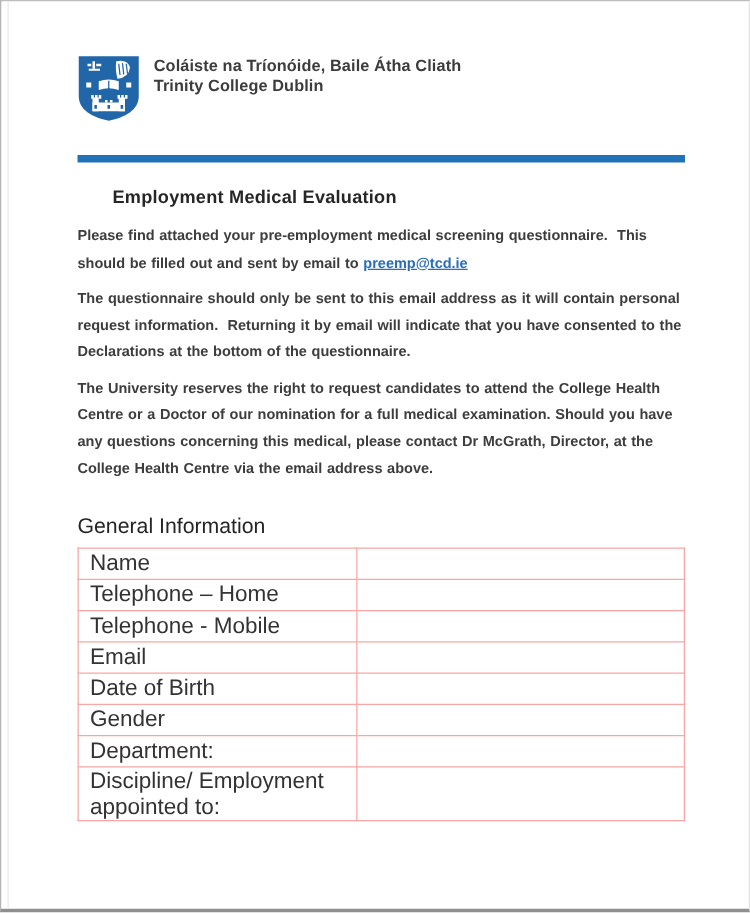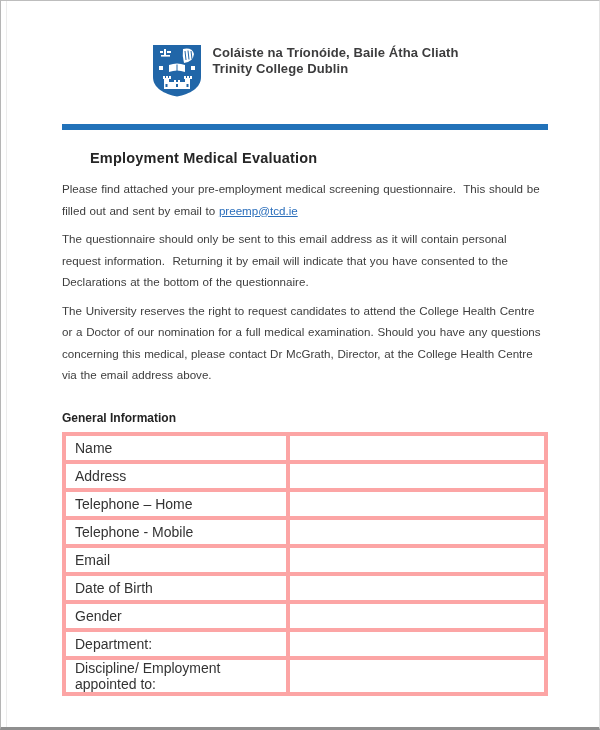--- a/index.html
+++ b/index.html
@@ -10,44 +10,44 @@
     border-left:1px solid #b5b5b5;
     border-right:1px solid #e3e3e3;
     border-bottom:3px solid #8f8f8f;
     padding:43px 51px 0 61px;
     overflow:hidden;
     position:relative;
   }
   .left-scan-line {
     position:absolute; left:5px; top:0; bottom:0; width:1px; background:#ececec;
   }
-  .header-row { display:flex; align-items:flex-start; gap:11px;justify-content:center; }
+  .header-row { display:flex; align-items:flex-start; gap:11px; }
   .logo { flex:0 0 auto; }
   .logo svg { display:block; width:50px; height:53px; }
   .header-text { padding-top:1px; }
   .hl1, .hl2 {
     font-size:13px; font-weight:bold; color:#3c3c3d; line-height:16px; letter-spacing:0.1px;
   }
   .hl3 { font-size:9.5px; color:#2b74b8; margin-top:4px; font-weight:bold; }
   .accent-bar { height:6px; background:#2272b9; margin-top:27px; }
   .doc-title {
     font-size:14.5px; font-weight:bold; color:#262626;
     margin:20px 0 12px 28px; letter-spacing:0.2px;
   }
   .para {
     font-size:11.6px; line-height:21.5px; margin:0 0 7px 0;
-    white-space:pre-wrap; color:#3d3d3d; word-spacing:0.5px;
+    white-space:pre-wrap; color:#3d3d3d; word-spacing:0.5px;font-weight:bold;
   }
   .email-link { color:#2a6ebb; text-decoration:underline; cursor:pointer; }
   .section-heading {
-    font-size:12px; font-weight:bold; color:#242424; margin:25px 0 7px 0;
+    font-size:17px; font-weight:normal; color:#242424; margin:25px 0 7px 0;
   }
   table.gen-info { width:100%; border-collapse:collapse; table-layout:fixed; }
   table.gen-info td {
-    border:4px solid #fca5a5; font-size:14px; color:#333;
+    border:1px solid #fca5a5; font-size:18px; color:#333;
     height:24px; padding:0 4px 0 9px; vertical-align:middle;
   }
   td.cell-label { width:43%; }
   td.cell-value { background:#fff; }
 </style>
 </head>
 <body>
 
 <div class="page">
   <div class="left-scan-line"></div>
@@ -114,24 +114,20 @@
 
   <div class="section-heading">General Information</div>
 
   <table class="gen-info">
     <tbody>
       <tr>
         <td class="cell-label">Name</td>
         <td class="cell-value"></td>
       </tr>
       <tr>
-        <td class="cell-label">Address</td>
-        <td class="cell-value"></td>
-      </tr>
-      <tr>
         <td class="cell-label">Telephone – Home</td>
         <td class="cell-value"></td>
       </tr>
       <tr>
         <td class="cell-label">Telephone - Mobile</td>
         <td class="cell-value"></td>
       </tr>
       <tr>
         <td class="cell-label">Email</td>
         <td class="cell-value"></td>

